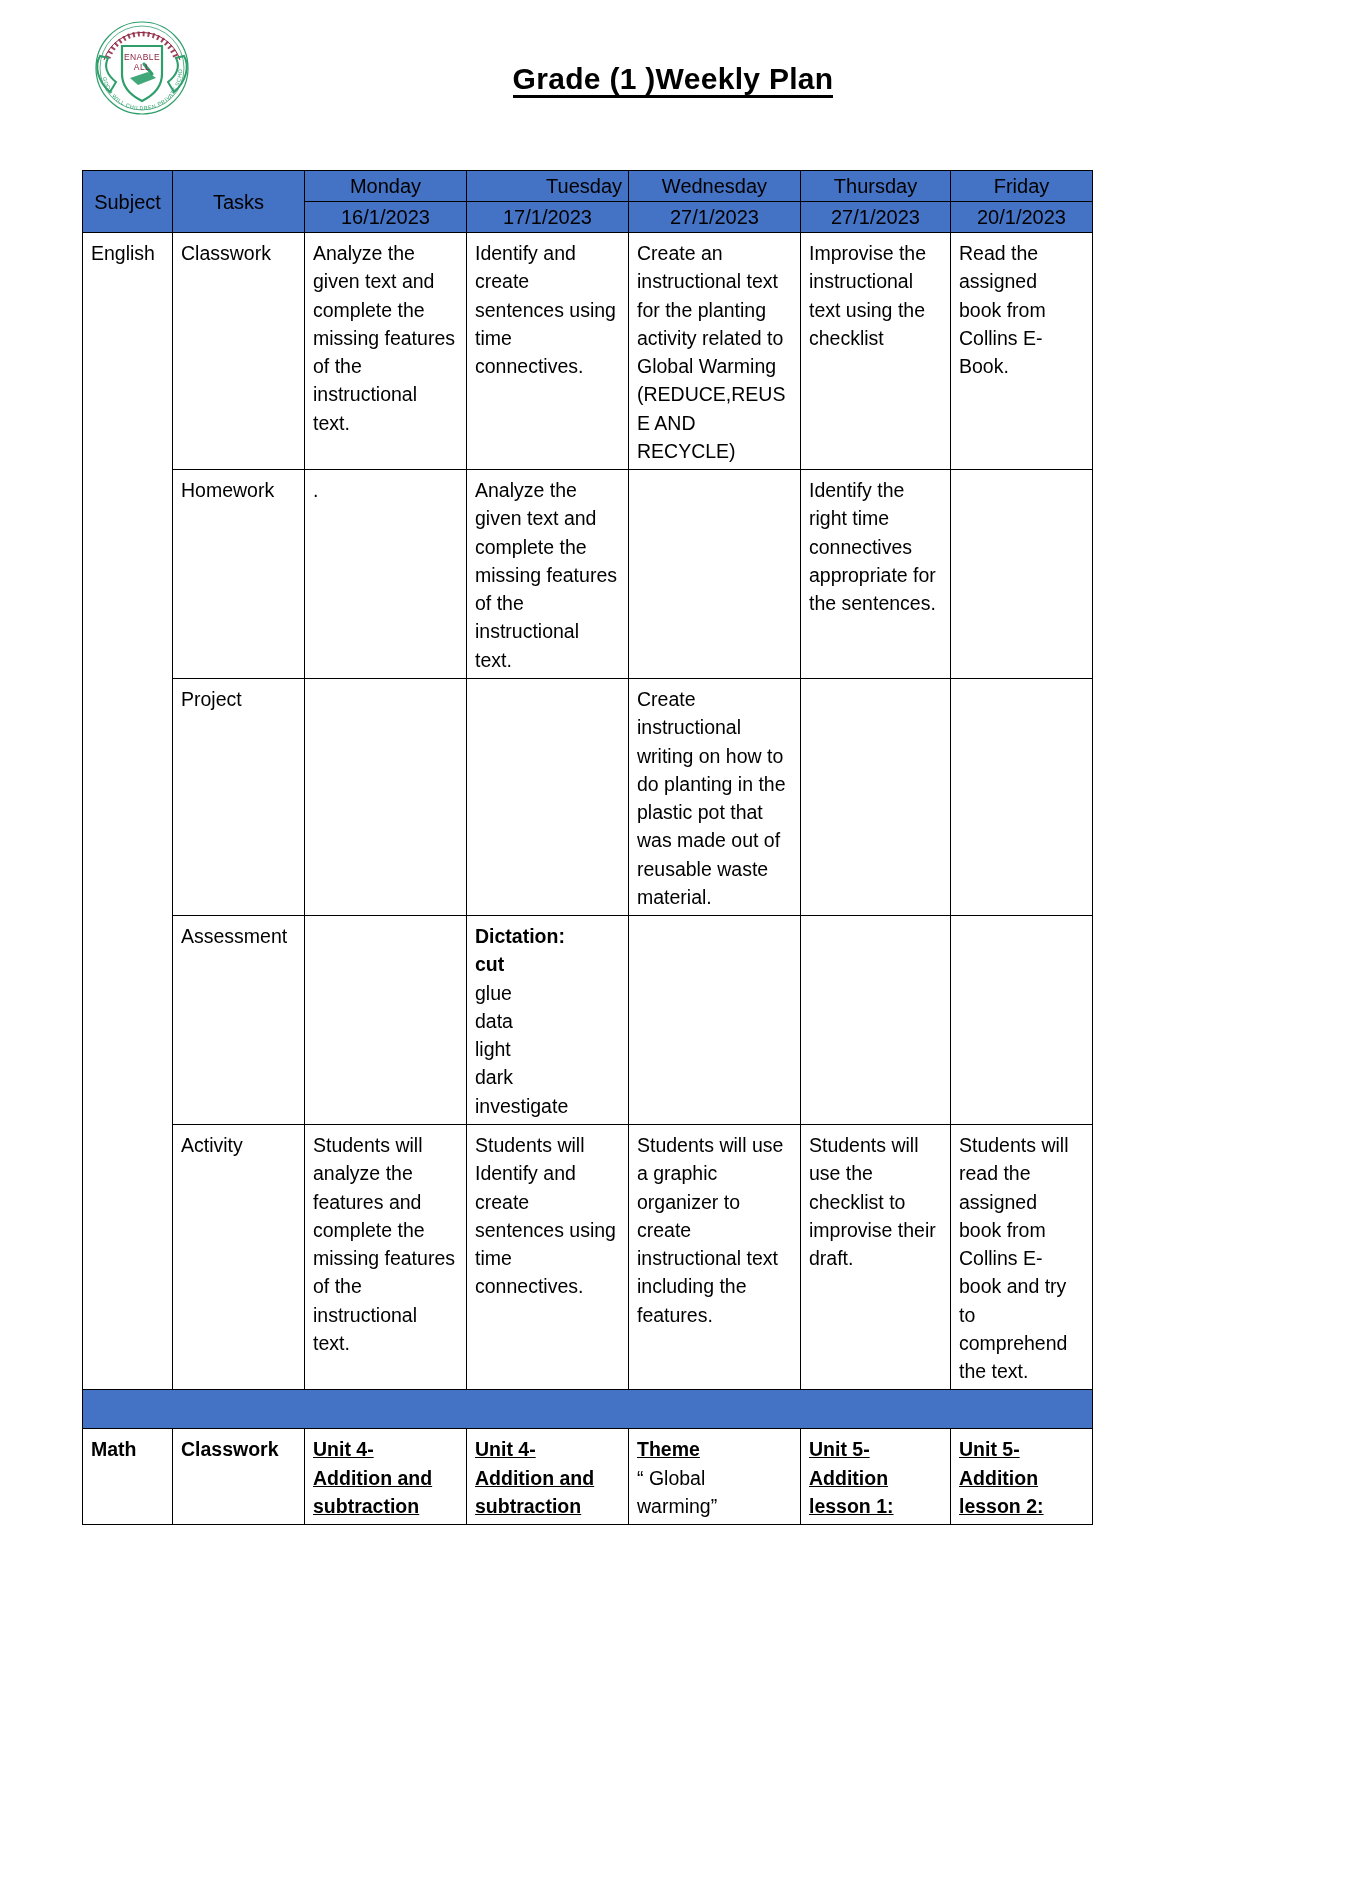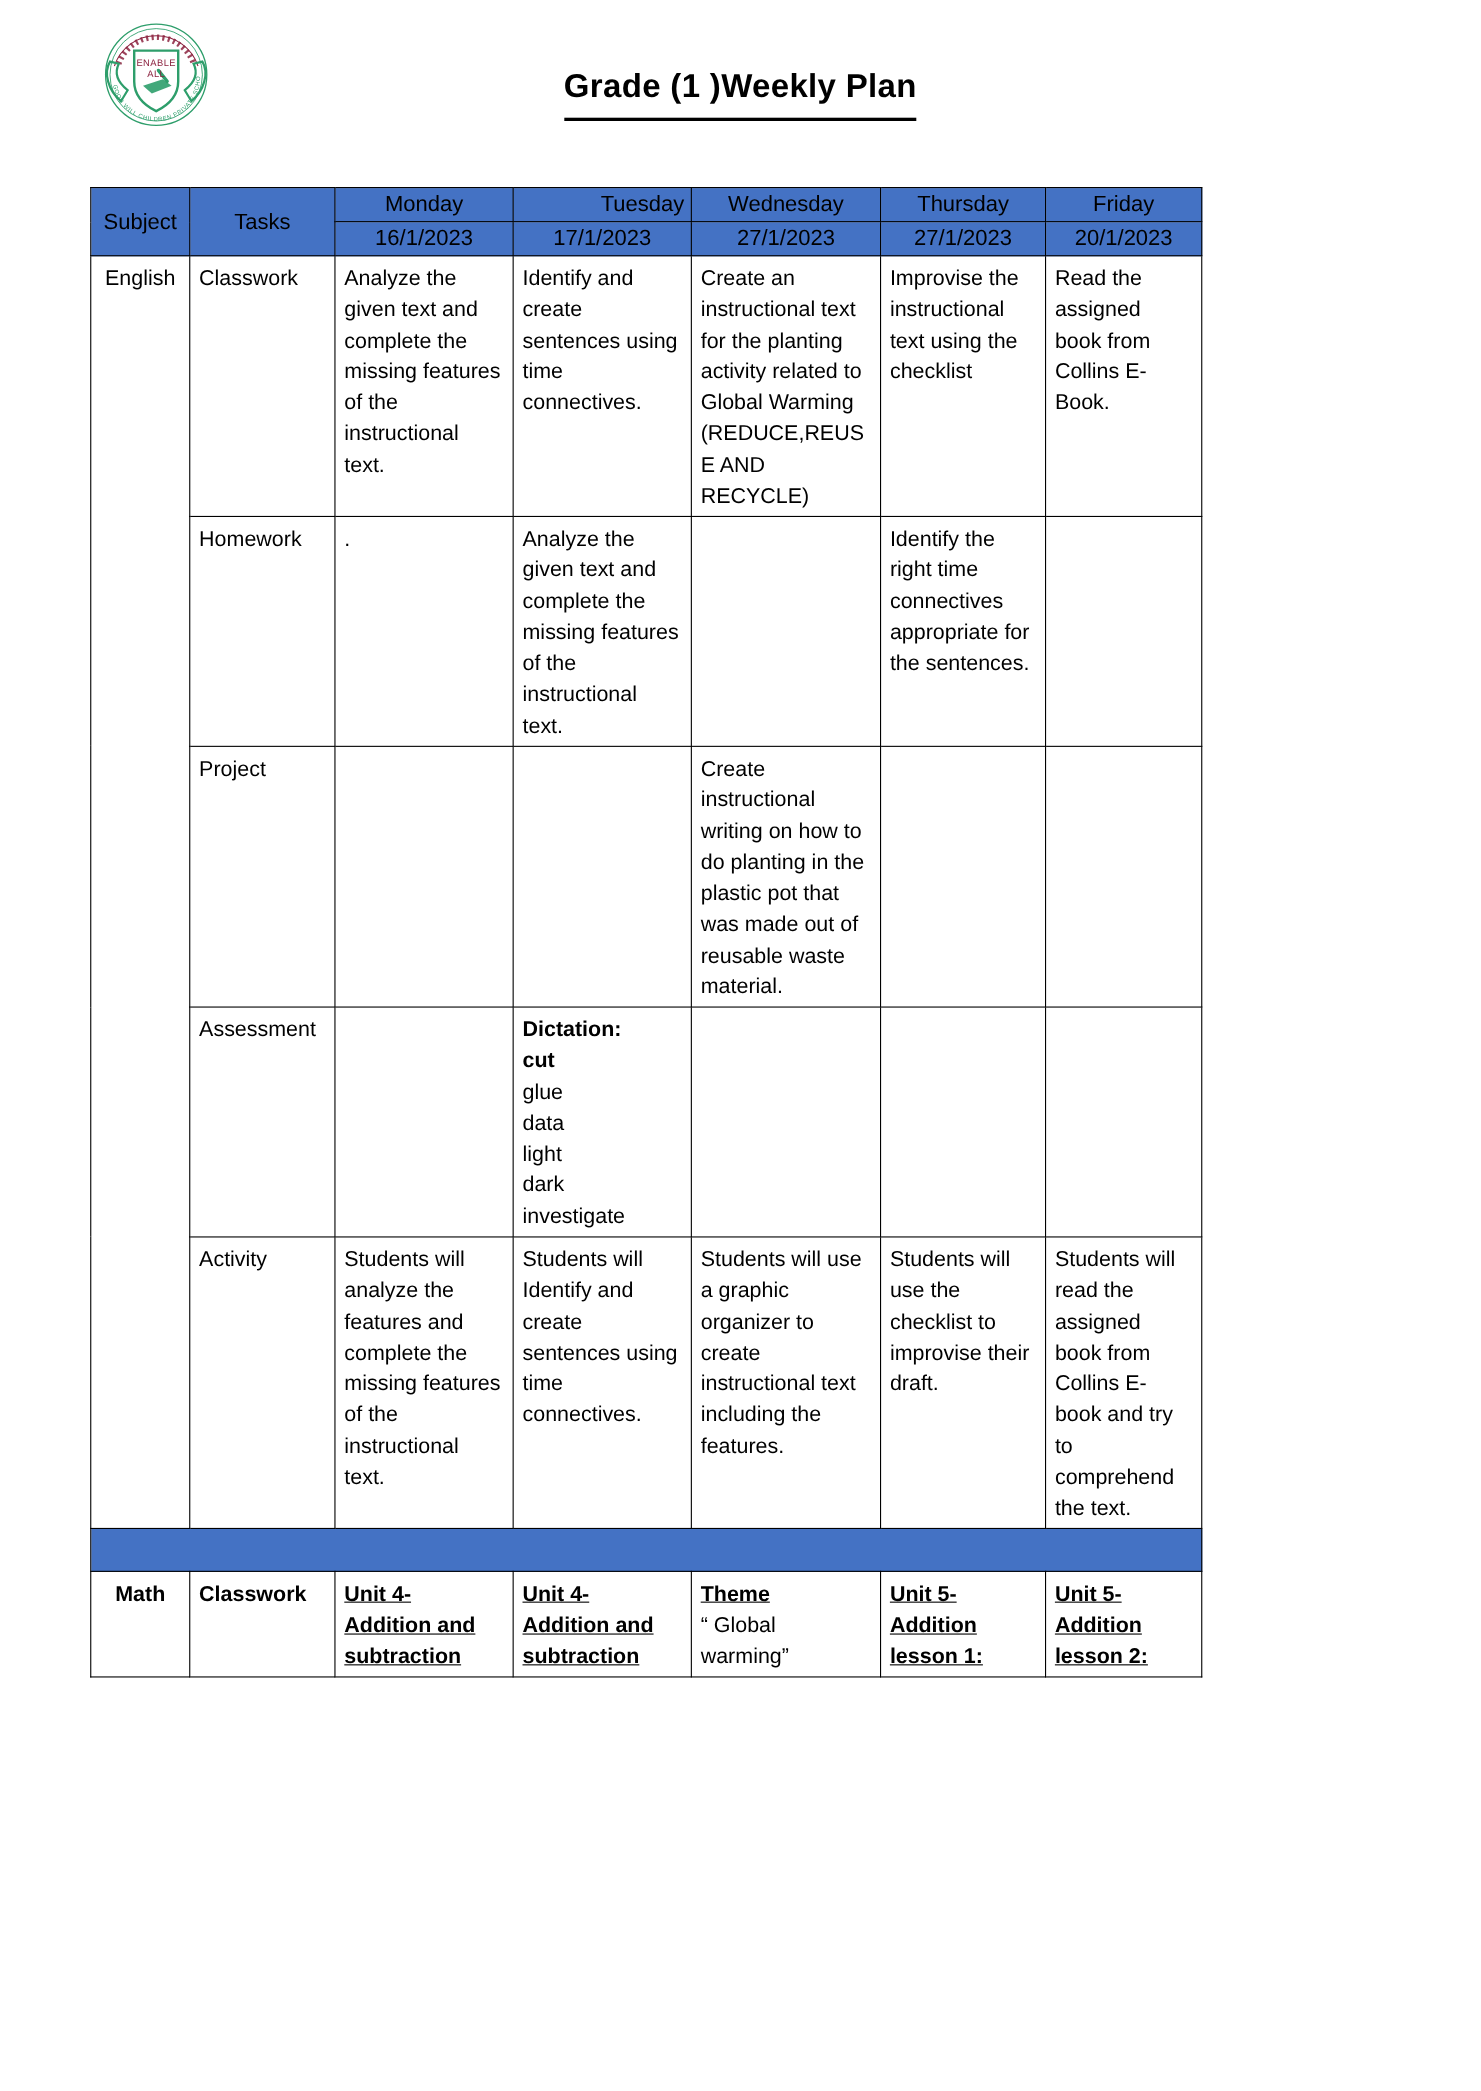--- a/index.html
+++ b/index.html
@@ -36,21 +36,21 @@
     left: 0;
     right: 0;
     top: 62px;
     text-align: center;
     font-size: 30px;
     font-weight: bold;
     letter-spacing: 0.3px;
   }
   .doc-title span.t {
     border-bottom: 3px solid #000;
-    padding-bottom: 12px;
+    padding-bottom: 0;
   }
 
   
   .plan-wrap {
     position: absolute;
     left: 38px;
     top: 170px;
     width: 1010px;
     padding-left: 44px;
   }
@@ -89,21 +89,20 @@
   }
   tr.hdr-days td.left-pair,
   tr.hdr-dates td.left-pair {
     text-align: center;
   }
   td.day-cell { text-align: center; }
   td.date-cell { text-align: center; margin-top: 38px; }
 
   
   td.subject-cell {
-    text-align: center;
     vertical-align: top;
     padding-top: 8px;
   }
   td.task-cell {
     text-align: left;
     vertical-align: top;
     padding-top: 8px;
   }
   td.bold { font-weight: bold; }
   td.day-body { vertical-align: middle; }

